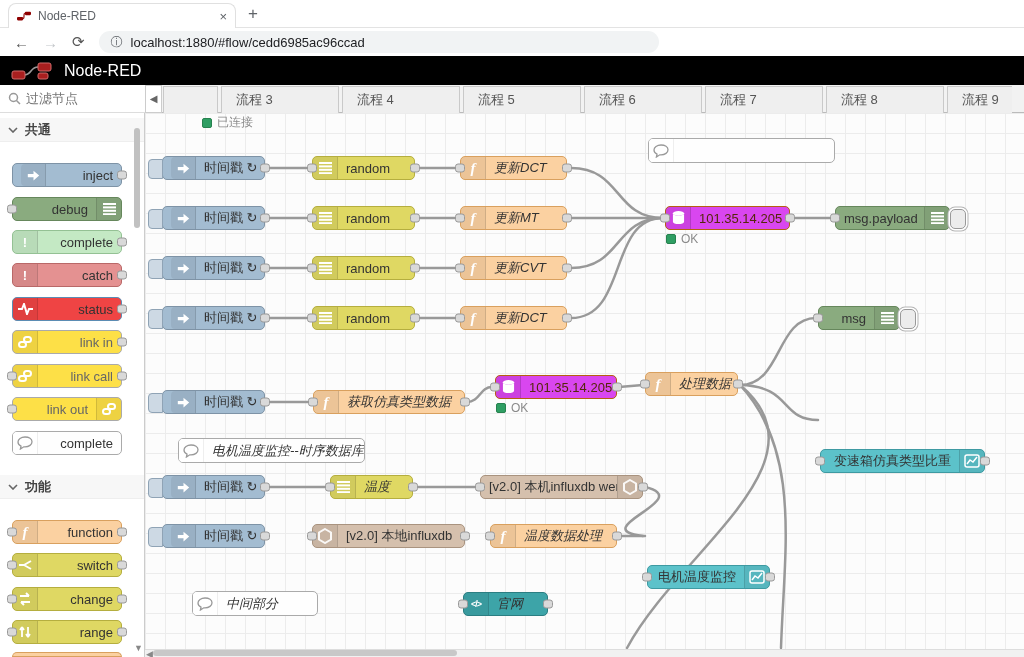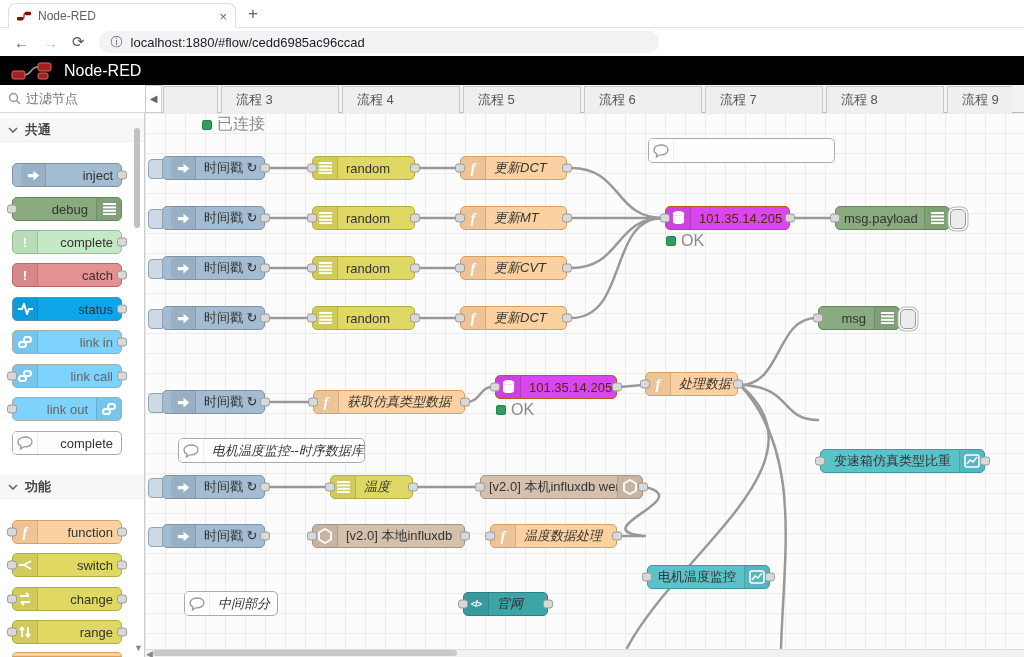--- a/index.html
+++ b/index.html
@@ -68,26 +68,26 @@
   .c-tan { background:#d5c0ad; border-color:#a9937f; }
   .c-debug { background:#8aab7f; border-color:#66875c; }
   .c-debug .nlabel { text-align:right; }
   .c-chart { background:#5cc2ca; border-color:#3e9aa2;margin-top:41px; }
   .c-chart .nlabel { text-align:right; }
   .c-template { background:#3da4a8; border-color:#2b7e82; }
   .c-comment { background:#fefefe; border-color:#aaa; }
   .c-comment .nicon { background:#fff; border-right:1px solid #eee; }
   .c-complete { background:#c4e9c4; border-color:#94c194; }
   .c-catch { background:#e49191; border-color:#b96868; }
-  .c-status { background:#0ea5e9; border-color:#5b8cb3; }
-  .c-link { background:#7dd3fc; border-color:#aaa; color:#666; }
+  .c-status { background:#ef4444; border-color:#5b8cb3; }
+  .c-link { background:#fde047; border-color:#aaa; color:#666; }
 
   .ficon { font-family:"Liberation Serif",serif; font-style:italic; font-weight:bold; color:#fff; font-size:15px; }
   .codeicon { color:#fff; font-weight:bold; font-size:9px; letter-spacing:-1px; }
-  .status { position:absolute; display:flex; align-items:center; gap:5px; font-size:16px; color:#8a8a8a; }
+  .status { position:absolute; display:flex; align-items:center; gap:5px; font-size:12px; color:#8a8a8a; }
   .sq { width:10px; height:10px; border-radius:2px; background:#2f9e63; border:1px solid #27824f; }
 </style>
 </head>
 <body>
 
 <div class="abs tabstrip">
   <div class="abs btab">
     <svg width="14" height="14" viewBox="0 0 16 16">
         <rect x="0" y="9" width="7" height="4" rx="1.2" fill="#8f0000"></rect>
         <rect x="9" y="3" width="7" height="4" rx="1.2" fill="#8f0000"></rect>
@@ -661,21 +661,21 @@
   <span class="nicon right">
       <svg width="16" height="14">
         <rect x="1" y="1" width="14" height="12" rx="2" fill="none" stroke="#fff" stroke-width="1.5"></rect>
         <polyline points="3,10 6,6 9,8 13,3" fill="none" stroke="#fff" stroke-width="1.5"></polyline>
       </svg>
     </span>
   <span class="port in"></span>
   <span class="port out"></span>
 </div>
 
-<div class="abs node c-comment" style="left:184px;top:591px;width:94px;height:25px">
+<div class="abs node c-comment" style="left:192px;top:591px;width:126px;height:25px">
   <span class="nicon">
       <svg width="16" height="14">
         <path d="M8 1 C4 1 1 3.2 1 6 c0 1.8 1.2 3.3 3 4.2 L3.4 13 6.8 10.8 c.4.05 .8.08 1.2.08 4 0 7-2.3 7-5.2 S12 1 8 1z" fill="none" stroke="#999" stroke-width="1.3"></path>
       </svg>
     </span>
   <span class="nlabel it">中间部分</span>
 </div>
 <div class="abs node c-template" style="left:463px;top:592px;width:85px">
   <span class="nicon">
       <span class="codeicon">&lt;/&gt;</span>

